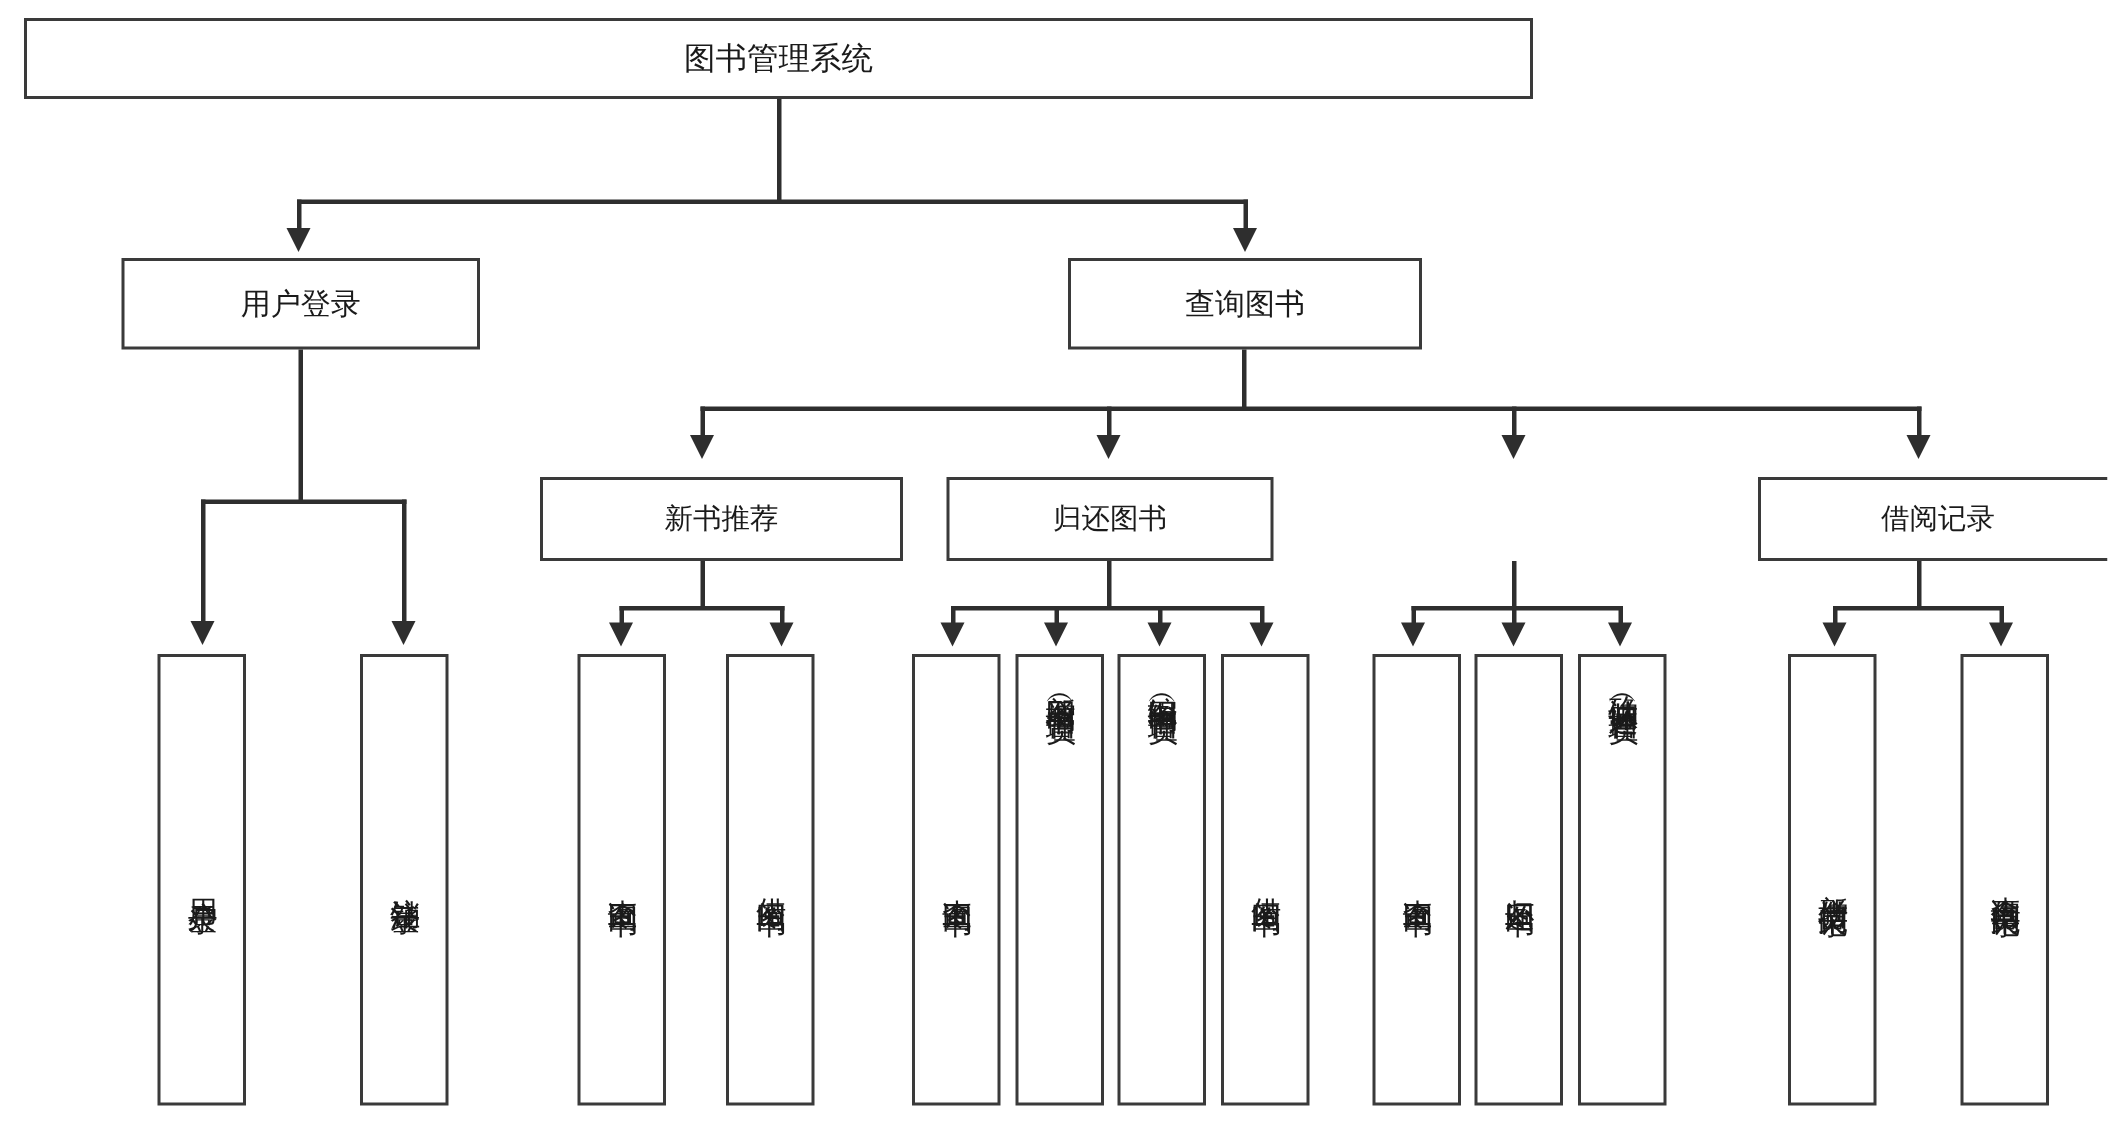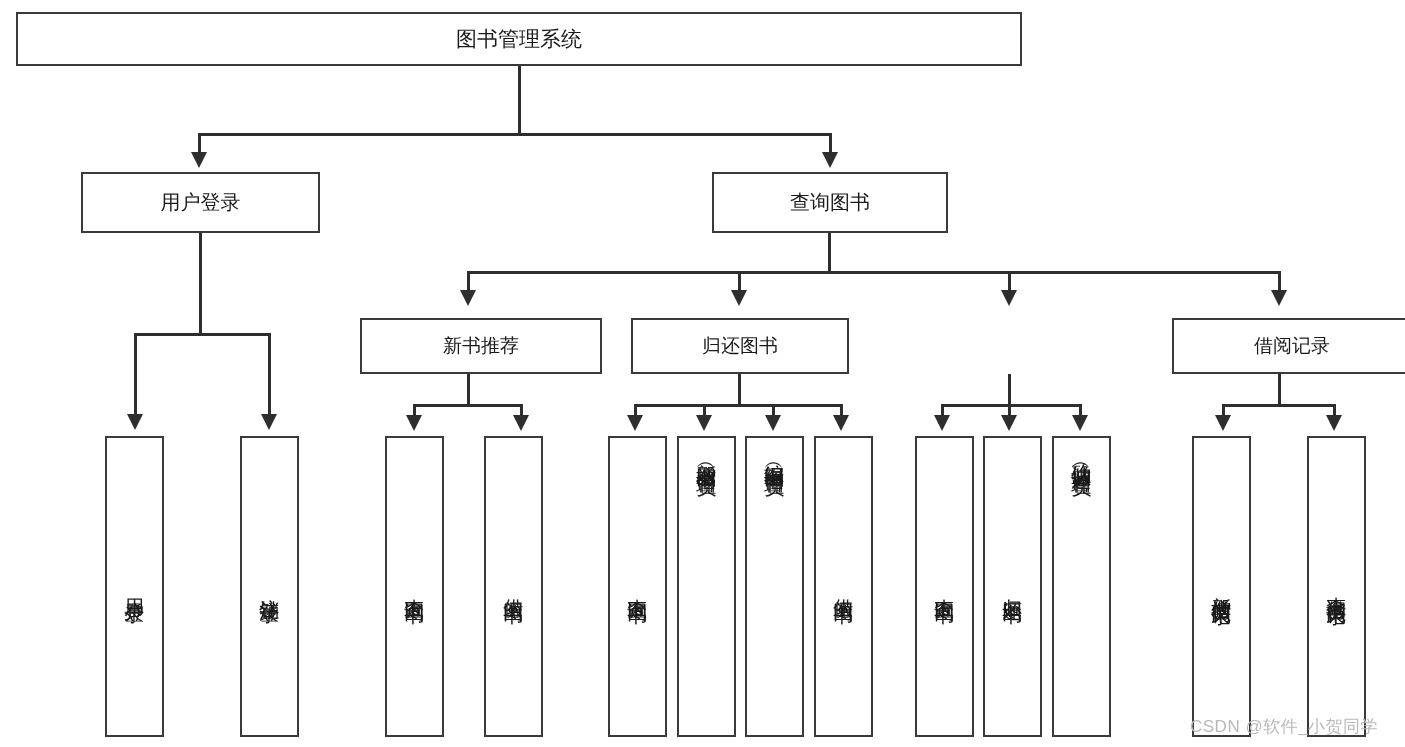--- a/index.html
+++ b/index.html
@@ -206,15 +206,14 @@
     <span class="vtext">确认归还（管理员）</span>
   </div>
 
   <div class="node leaf center-v" style="left:1192px; top:436px; width:59px; height:301px;">
     <span class="vtext">新增借阅记录</span>
   </div>
   <div class="node leaf center-v" style="left:1307px; top:436px; width:59px; height:301px;">
     <span class="vtext">查询借阅记录</span>
   </div>
 
-  <div class="watermark" style="left:1190px; top:715px;">CSDN @软件_小贺同学</div>
 
 </div>
 
 </body></html>

